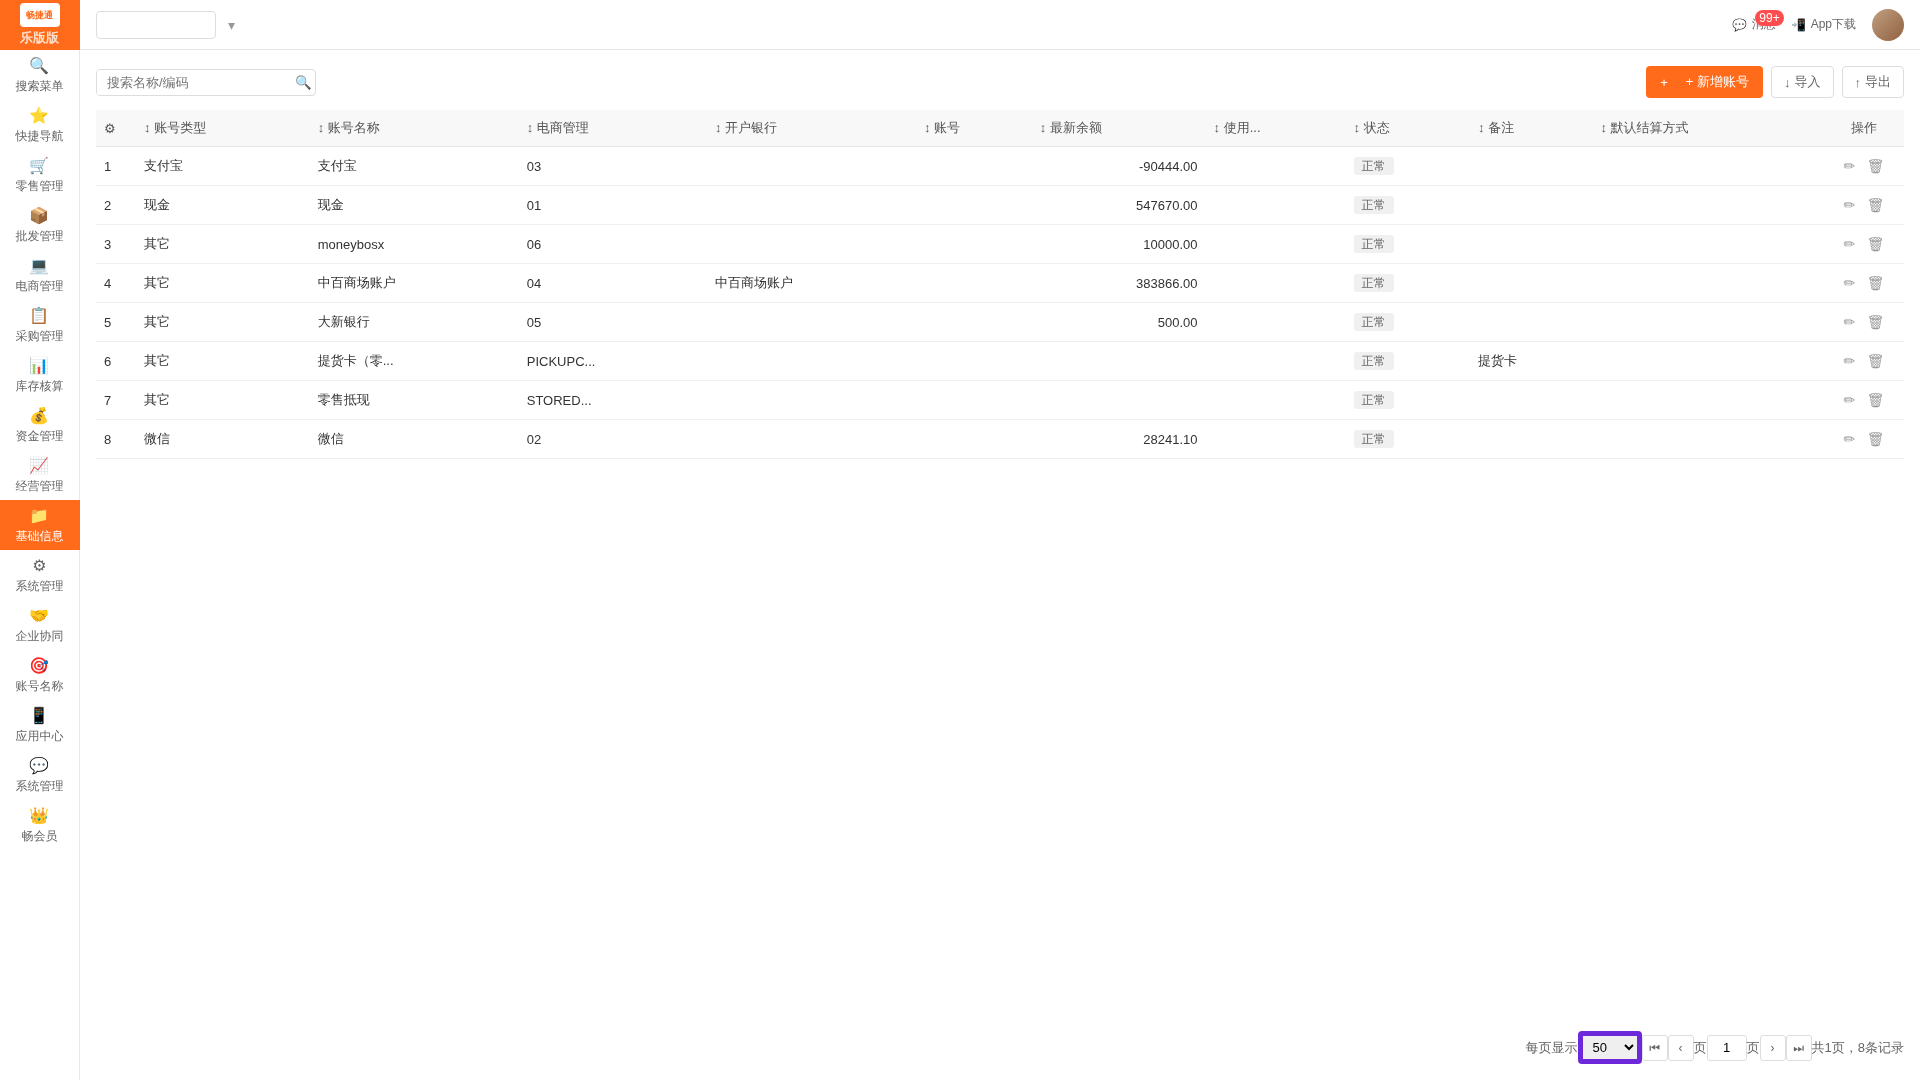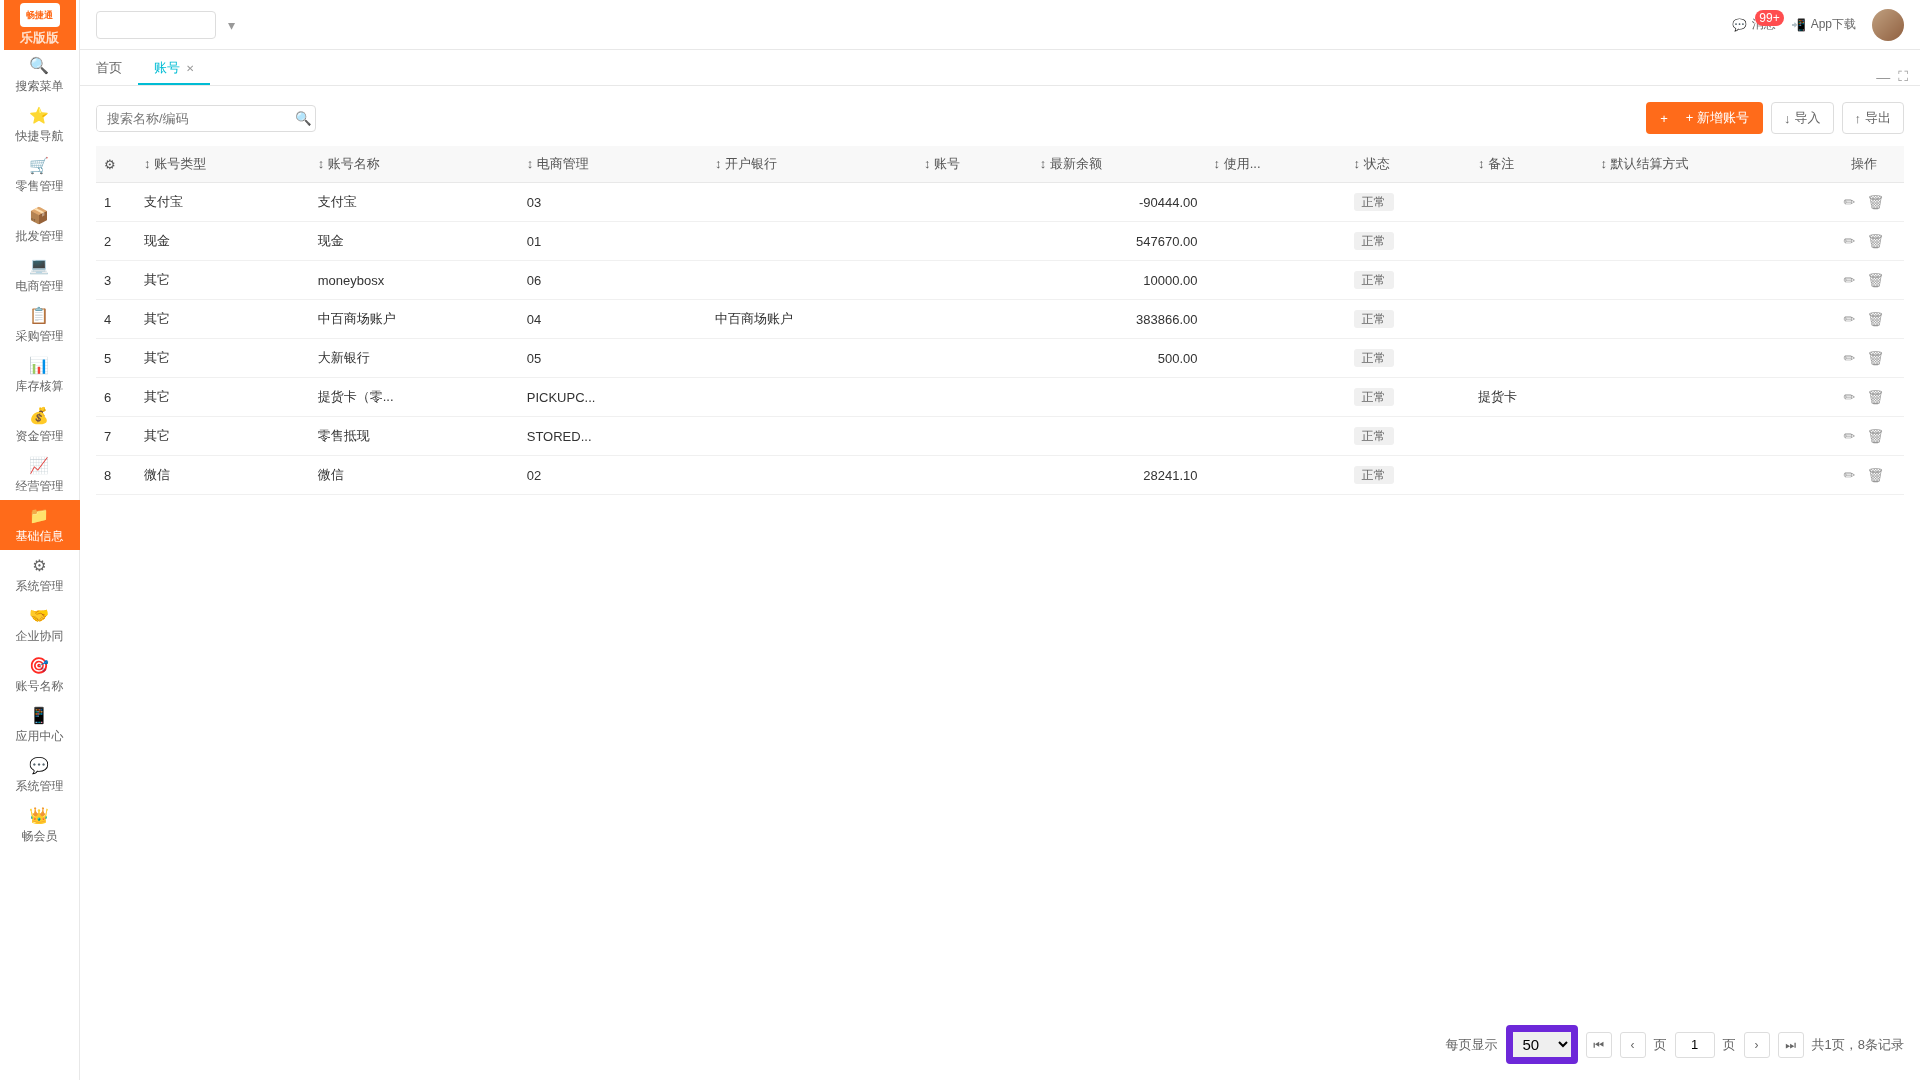--- a/index.html
+++ b/index.html
@@ -9,21 +9,21 @@
     .sidebar {
       width: 80px;
       background: #fff;
       display: flex;
       flex-direction: column;
       align-items: center;
       border-right: 1px solid #e8e8e8;
       flex-shrink: 0;
     }
     .sidebar-logo {
-      width: 72px;
+      width: 80px;
       height: 50px;
       background: #ff6b1a;
       display: flex;
       align-items: center;
       justify-content: center;
       color: white;
       font-size: 10px;
       font-weight: bold;
     }
     .sidebar-item {
@@ -258,30 +258,29 @@
       font-size: 14px;
       padding: 2px 4px;
     }
 
     
     .pagination {
       display: flex;
       align-items: center;
       justify-content: flex-end;
       padding: 10px 0 0 0;
-      gap: 8px;
       font-size: 13px;
       color: #666;
       flex-shrink: 0;
     }
     .pagination select {
-      border: 7px solid #6d28d9;
+      border: 5px solid #6d28d9;
       border-radius: 4px;
       padding: 3px 6px;
-      font-size: 15px;
+      font-size: 13px;
       font-family: inherit;
     }
     .page-nav {
       background: none;
       border: 1px solid #ddd;
       border-radius: 3px;
       width: 26px;
       height: 26px;
       cursor: pointer;
       display: flex;
@@ -394,35 +393,20 @@
         <span class="badge">99+</span>
       </div>
       <div class="app-btn">
         <span>📲</span>
         <span>App下载</span>
       </div>
       <div class="avatar" style="background: linear-gradient(135deg, #c0a080, #906040);"></div>
     </div>
   </div>
 
-  <div class="tabbar">
-    <div class="tab">
-      <span>首页</span>
-    </div>
-    <div class="tab active">
-      <span>账号</span>
-      <span class="tab-close">✕</span>
-    </div>
-    <div style="flex:1;display:flex;align-items:center;padding-left:8px;">
-    </div>
-    <div style="display:flex;align-items:center;gap:8px;padding-right:12px;">
-      <span style="color:#999;cursor:pointer;font-size:14px;">—</span>
-      <span style="color:#999;cursor:pointer;font-size:14px;">⛶</span>
-    </div>
-  </div>
 
   <div class="content">
 
     <div class="toolbar">
       <div class="search-input-wrap">
         <input type="text" style="border: none; outline: none; padding: 5px 10px; font-size: 13px; width: 190px; font-family: inherit;" placeholder="搜索名称/编码">
         <button class="search-icon-btn">🔍</button>
       </div>
       <div class="toolbar-right">
         <button class="btn-primary">

